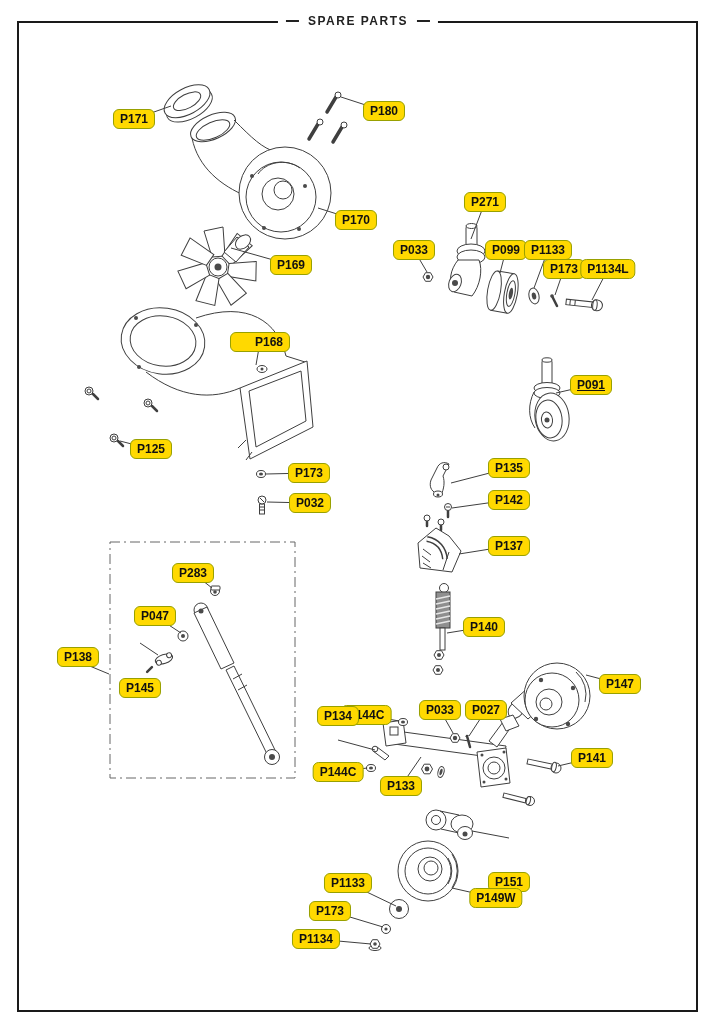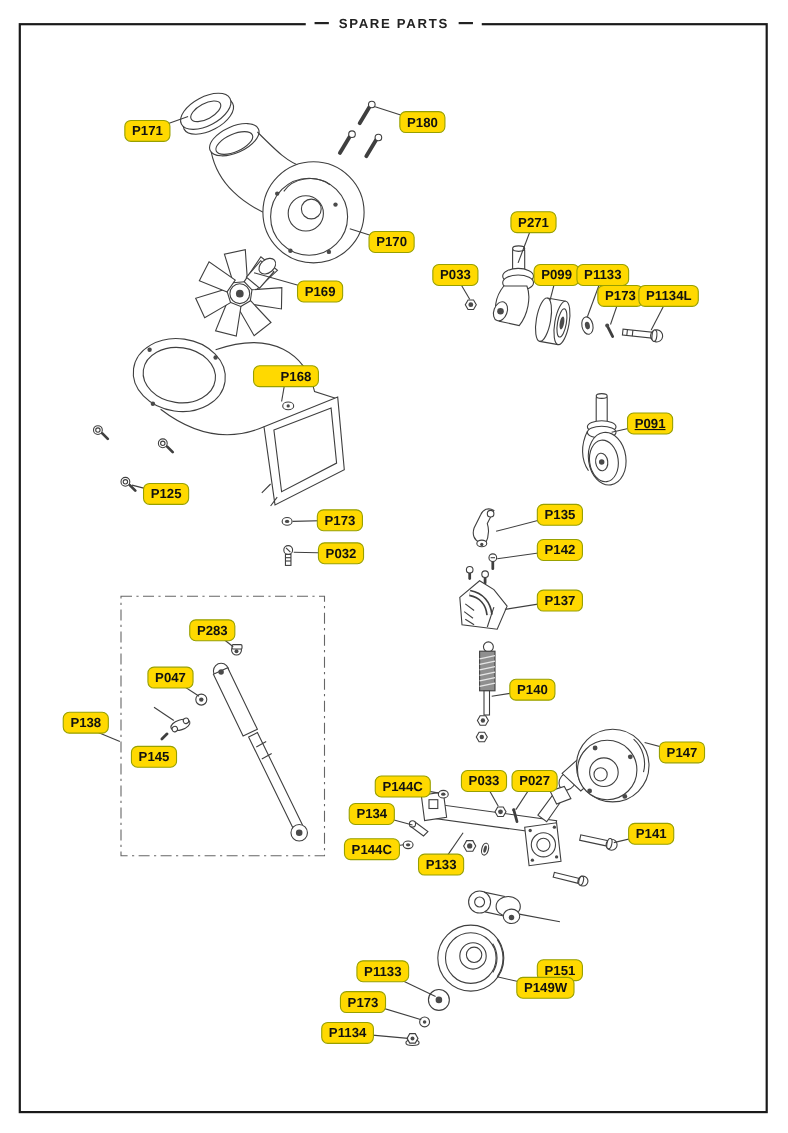--- a/index.html
+++ b/index.html
@@ -448,21 +448,21 @@
       <div class="plabel" style="left: 509px; top: 546px;">P137</div>
       <div class="plabel" style="left: 193px; top: 573px;">P283</div>
       <div class="plabel" style="left: 155px; top: 616px;">P047</div>
       <div class="plabel" style="left: 140px; top: 656px; margin-top: 32px;">P145</div>
       <div class="plabel" style="left: 78px; top: 657px;">P138</div>
       <div class="plabel" style="left: 484px; top: 627px;">P140</div>
       <div class="plabel" style="left: 620px; top: 684px;">P147</div>
       <div class="plabel" style="left: 366px; top: 715px;">P144C</div>
       <div class="plabel" style="left: 440px; top: 710px;">P033</div>
       <div class="plabel" style="left: 486px; top: 710px;">P027</div>
-      <div class="plabel" style="left: 338px; top: 740px;">P134</div>
+      <div class="plabel" style="left: 338px; top: 716px;">P134</div>
       <div class="plabel" style="left: 338px; top: 772px;">P144C</div>
       <div class="plabel" style="left: 401px; top: 786px;">P133</div>
       <div class="plabel" style="left: 592px; top: 758px;">P141</div>
       <div class="plabel" style="left: 509px; top: 838px; margin-top: 44px;">P151</div>
       <div class="plabel" style="left: 496px; top: 898px;">P149W</div>
       <div class="plabel" style="left: 348px; top: 883px;">P1133</div>
       <div class="plabel" style="left: 330px; top: 911px;">P173</div>
       <div class="plabel" style="left: 316px; top: 939px;">P1134</div>
     </div>
 </div>

